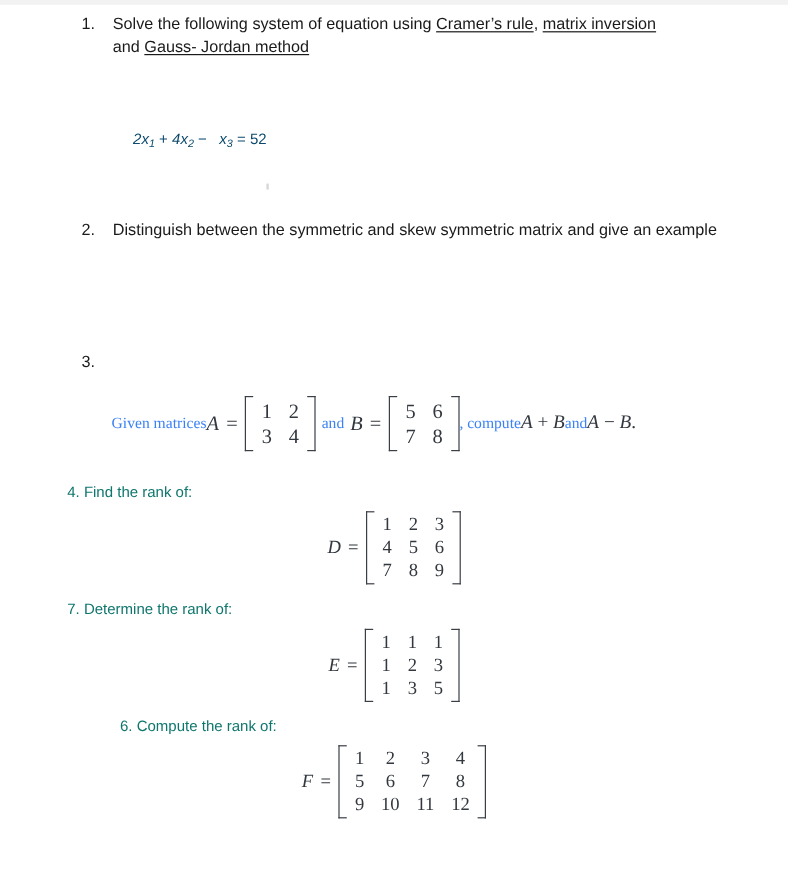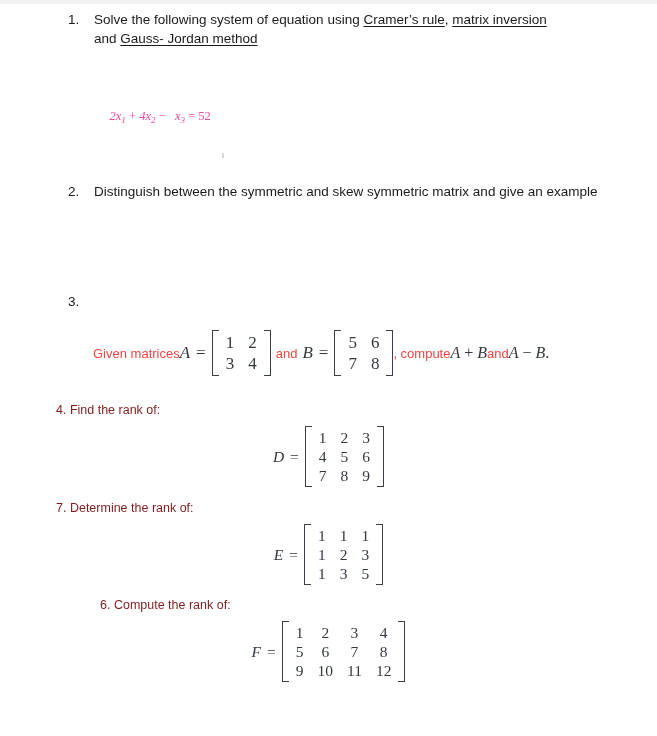--- a/index.html
+++ b/index.html
@@ -47,23 +47,23 @@
   
   .math {
     font-family: "Liberation Serif", "DejaVu Serif", serif;
     color: #33383f;
   }
   .mi { font-style: italic; }
   .sub { font-size: 0.72em; vertical-align: -0.28em; }
 
   
   .eqs {
-    font-family: Liberation Serif, serif;
+    font-family: Liberation Sans, sans-serif;
     font-size: 12.5px;
-    color: #ec4899;
+    color: #0c4a6e;
     line-height: 15.5px;
   }
   .eqs .row { white-space: pre; }
 
   .speck {
     position: absolute;
     width: 2px; height: 5px;
     background: #d8d8d8;
   }
 
@@ -108,29 +108,29 @@
   #q3 { top: 294px; left: 68px; }
   #q3 .n { font-size: 13.5px; color: #1a1a1a; }
   #q3-line {
     position: absolute;
     top: 36px; left: 25px;
     display: flex;
     align-items: center;
     white-space: nowrap;
     font-size: 13px;
   }
-  #q3-line .word { font-family: Liberation Sans, sans-serif; color: #ef4444; }
+  #q3-line .word { font-family: Liberation Serif, serif; color: #3b82f6; }
   #q3 .mlabel, #q3 .meq { font-size: 17px; }
   #q3 table.mtx td { font-size: 17px; line-height: 21px; }
 
   
   .prompt {
     font-family: "Liberation Sans", sans-serif;
     font-size: 12.5px;
-    color: #7f1d1d;
+    color: #0f766e;
   }
   .centered-mtx {
     position: absolute;
     left: 0; width: 657px;
     text-align: center;
   }
   .centered-mtx .mlabel, .centered-mtx .meq { font-size: 15.5px; }
   .centered-mtx table.mtx td { font-size: 15.5px; line-height: 19px; }
 </style>
 </head>

